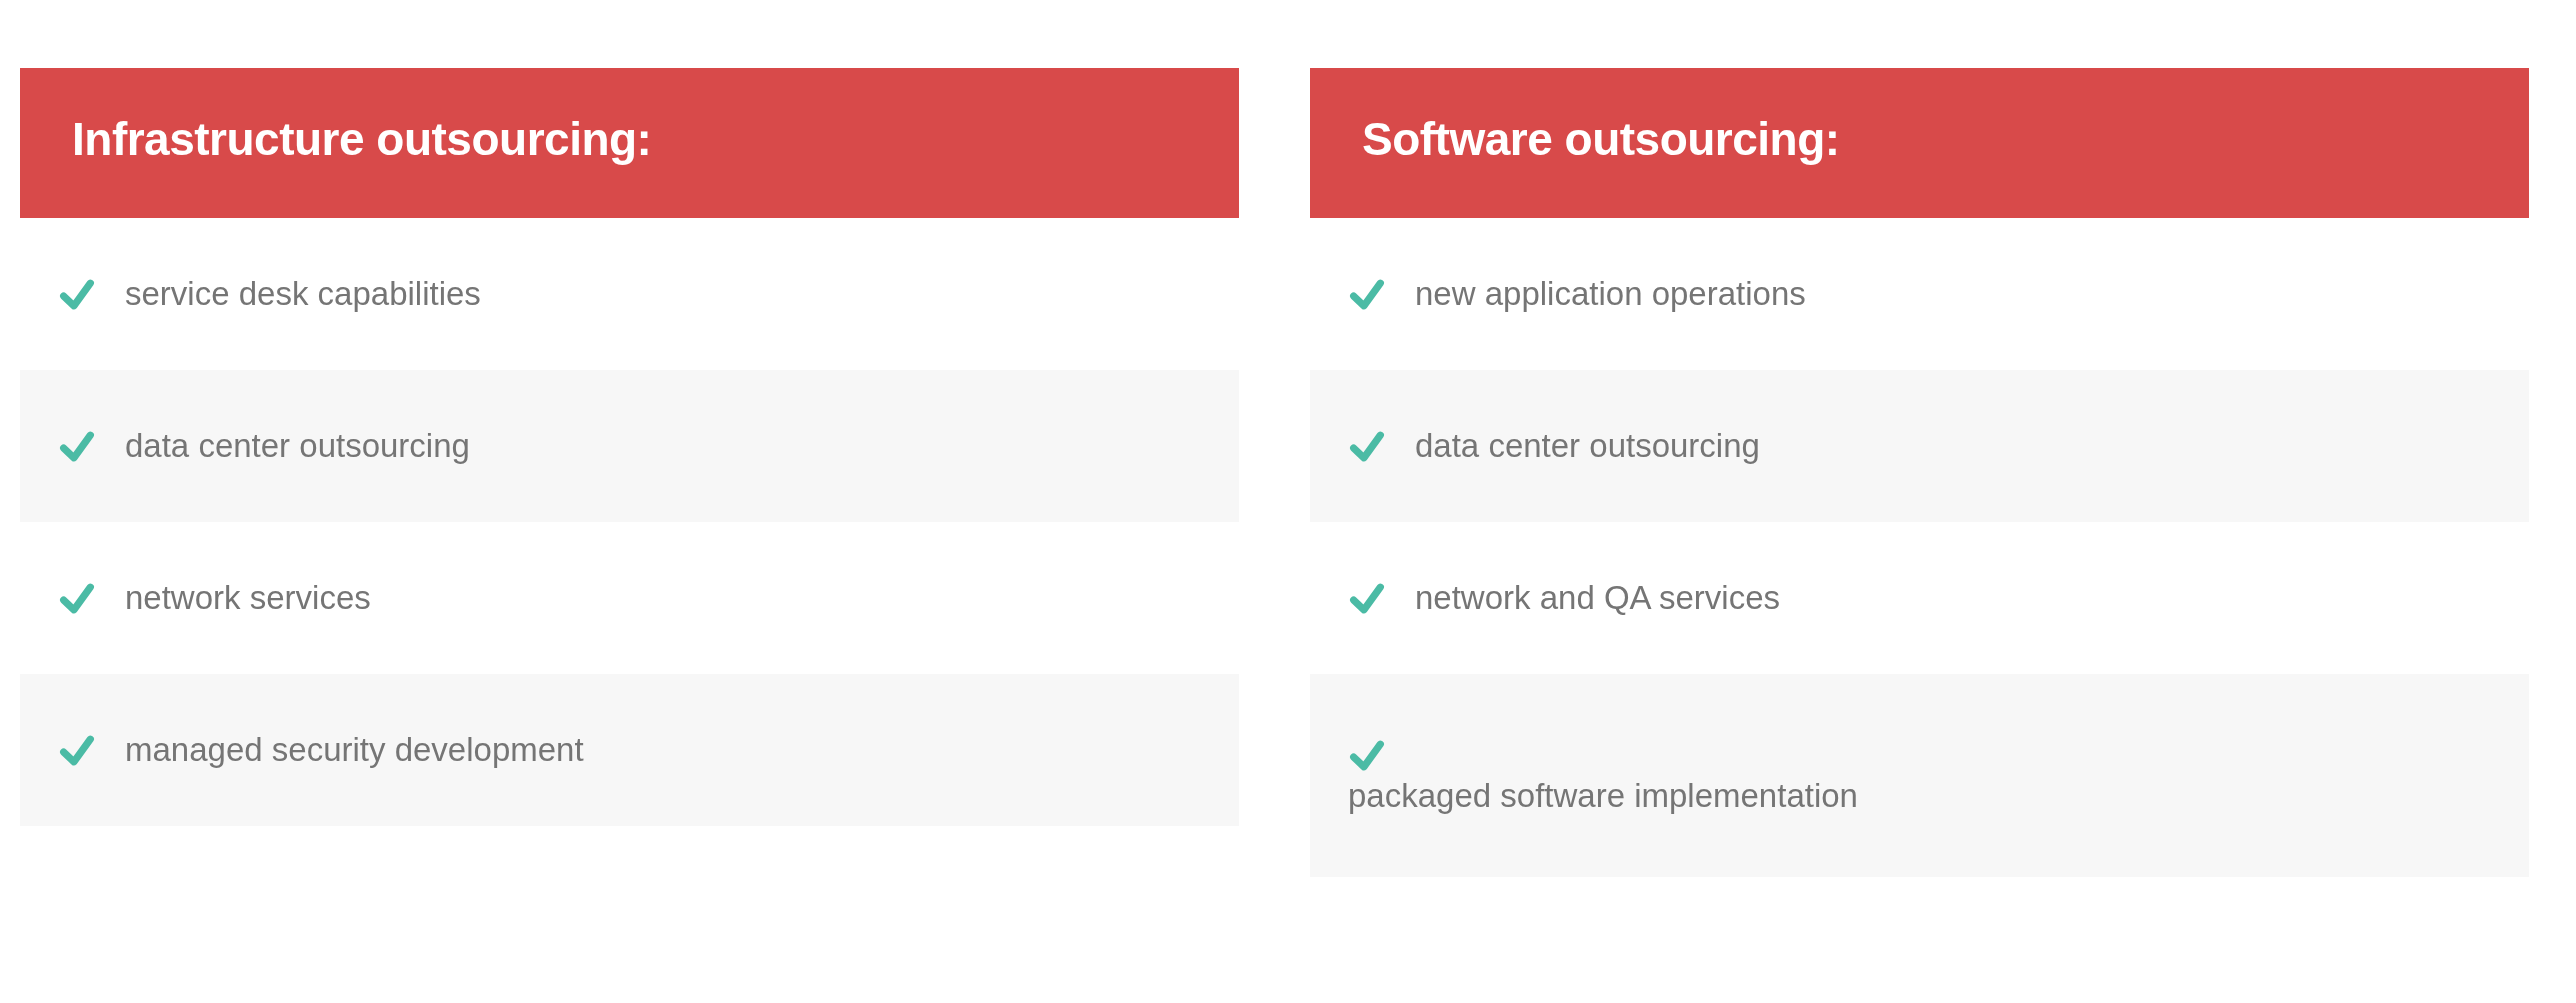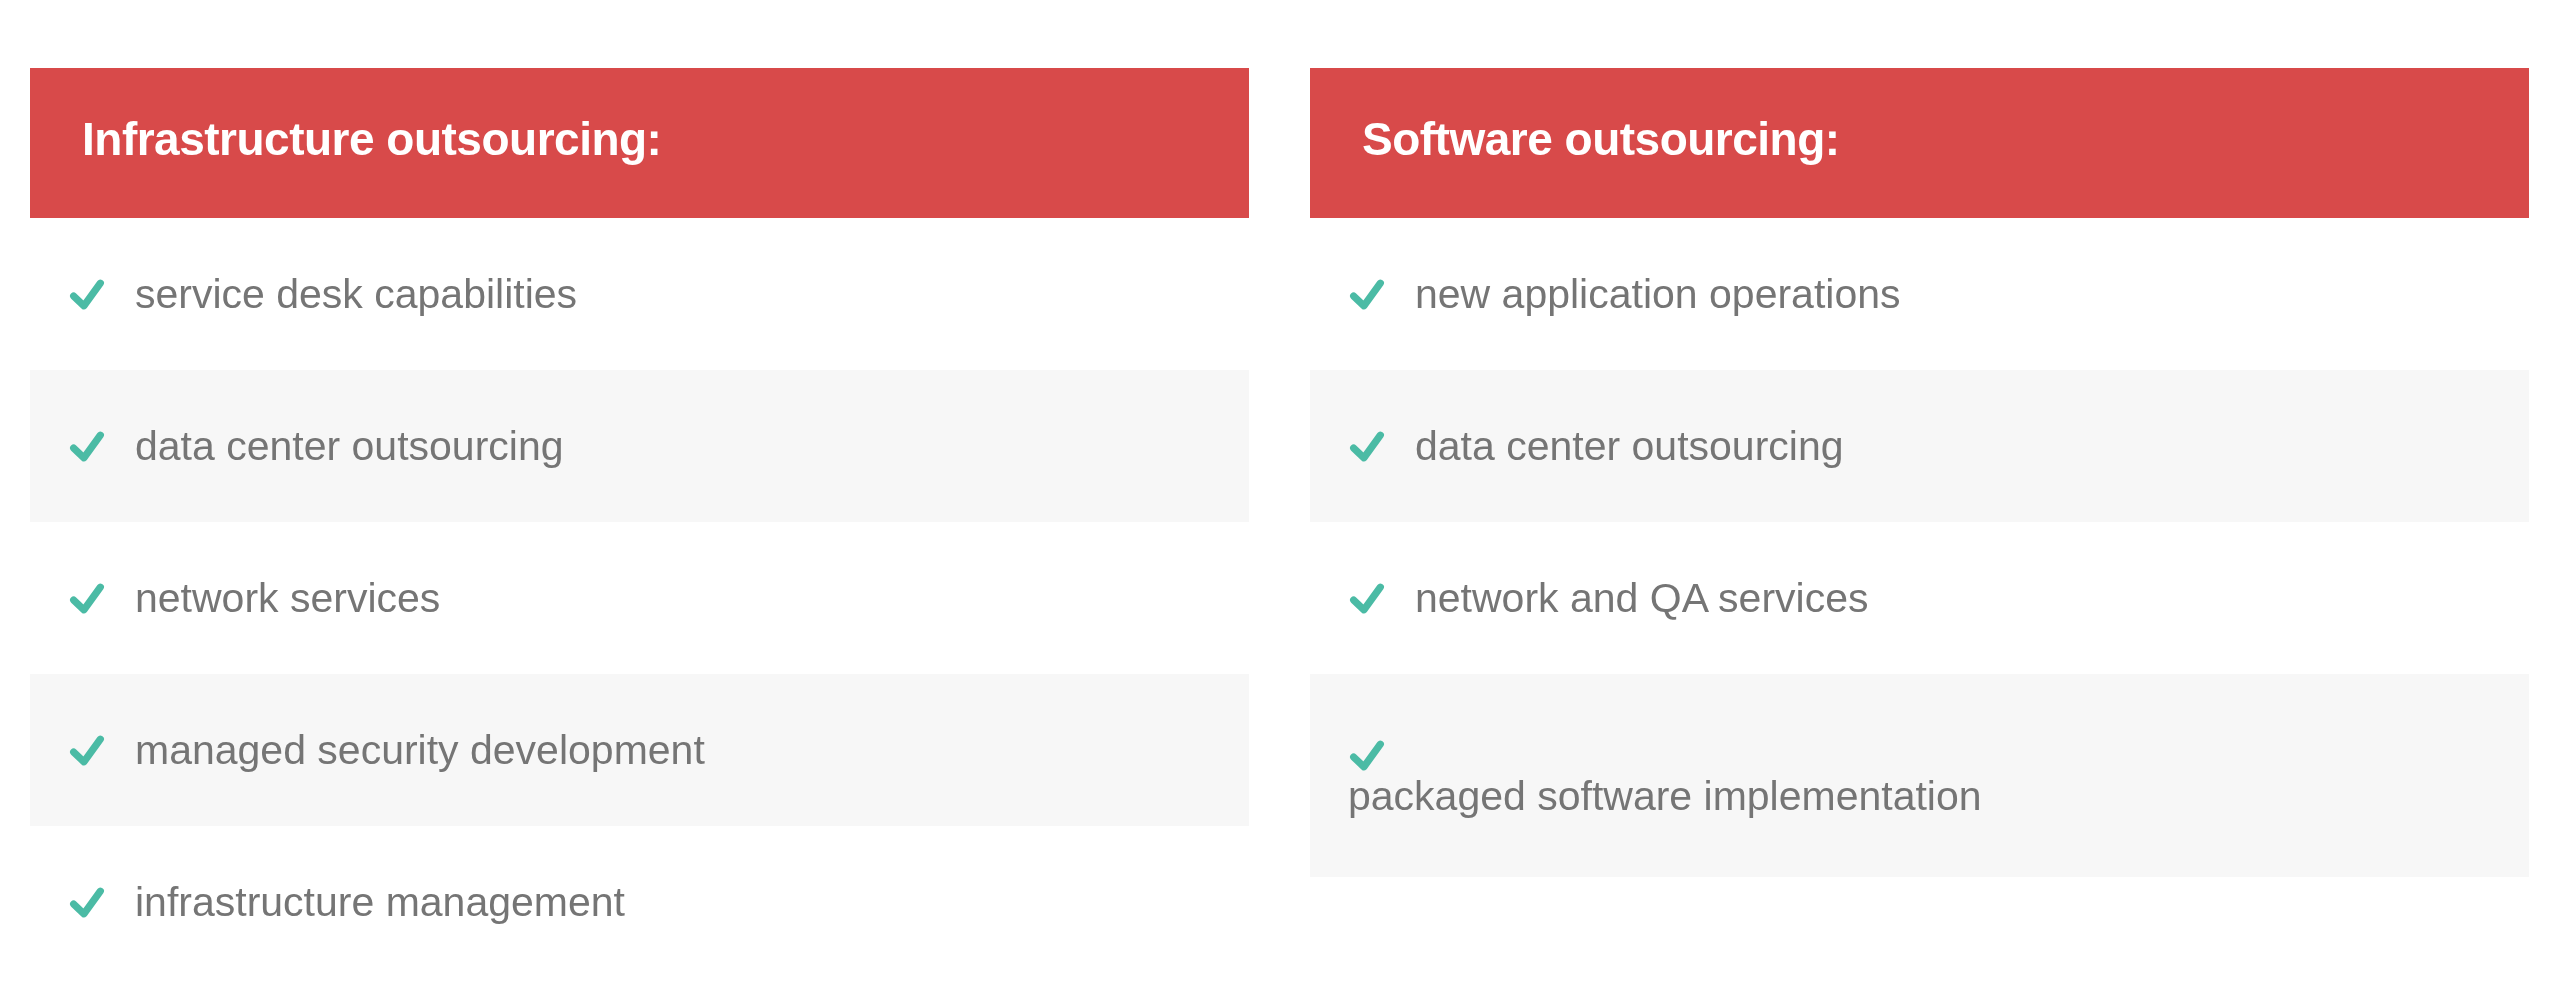--- a/index.html
+++ b/index.html
@@ -1,38 +1,38 @@
 <!DOCTYPE html>
 <html style="font-size:8.3px"><head>
 <meta charset="utf-8">
 <style>
   html, body { margin: 0; padding: 0; }
   body {
     width: 2576px; height: 1004px; background: #ffffff; position: relative; overflow: hidden;
     font-family: "Liberation Sans", sans-serif;
   }
   .panel { position: absolute; top: 68px; width: 1219px; }
-  .panel.left { left: 30px; }
+  .panel.left { left: 20px; }
   .panel.right { left: 1310px; }
   .panel-header {
     height: 150px; background: #D84A4A; color: #ffffff;
     display: flex; align-items: center; box-sizing: border-box; padding-left: 52px;
     font-weight: bold; font-size: 46px; letter-spacing: -0.5px;
   }
   .panel-header span { position: relative; top: -4.1px; }
   .row {
     height: 152px; display: flex; align-items: center; box-sizing: border-box;
     padding-left: 38px; background: #ffffff;
   }
   .row:nth-child(even) { background: #F7F7F7; }
   .row.multi { height: 203px; align-items: flex-start; padding-top: 62px; flex-direction: column; }
   .check { width: 38px; height: 34px; flex: 0 0 38px; margin-right: 29px; display: block; }
   .row.multi .check { margin-top: 0px; }
   .item-text {
-    color: #757575; font-size: 41px; line-height: 72px; white-space: nowrap;
+    color: #757575; font-size: 33px; line-height: 72px; white-space: nowrap;
   }
   .row.multi .item-text { margin-top: -14.4px; }
   .line { display: block; }
 </style>
 </head>
 <body>
 
 <div class="panel left">
   <div class="panel-header">
     <span>Infrastructure outsourcing:</span>
@@ -54,26 +54,20 @@
       <svg class="check" viewBox="0 0 74 66">
           <polyline points="11,37 31,56 63,12" fill="none" stroke="#4BBBA5" stroke-width="14" stroke-linecap="round" stroke-linejoin="round"></polyline>
         </svg>
       <span class="item-text">network services</span>
     </div>
     <div class="row">
       <svg class="check" viewBox="0 0 74 66">
           <polyline points="11,37 31,56 63,12" fill="none" stroke="#4BBBA5" stroke-width="14" stroke-linecap="round" stroke-linejoin="round"></polyline>
         </svg>
       <span class="item-text">managed security development</span>
-    </div>
-    <div class="row">
-      <svg class="check" viewBox="0 0 74 66">
-          <polyline points="11,37 31,56 63,12" fill="none" stroke="#4BBBA5" stroke-width="14" stroke-linecap="round" stroke-linejoin="round"></polyline>
-        </svg>
-      <span class="item-text">infrastructure management</span>
     </div>
   </div>
 </div>
 
 <div class="panel right">
   <div class="panel-header">
     <span>Software outsourcing:</span>
   </div>
   <div class="rows">
     <div class="row">

